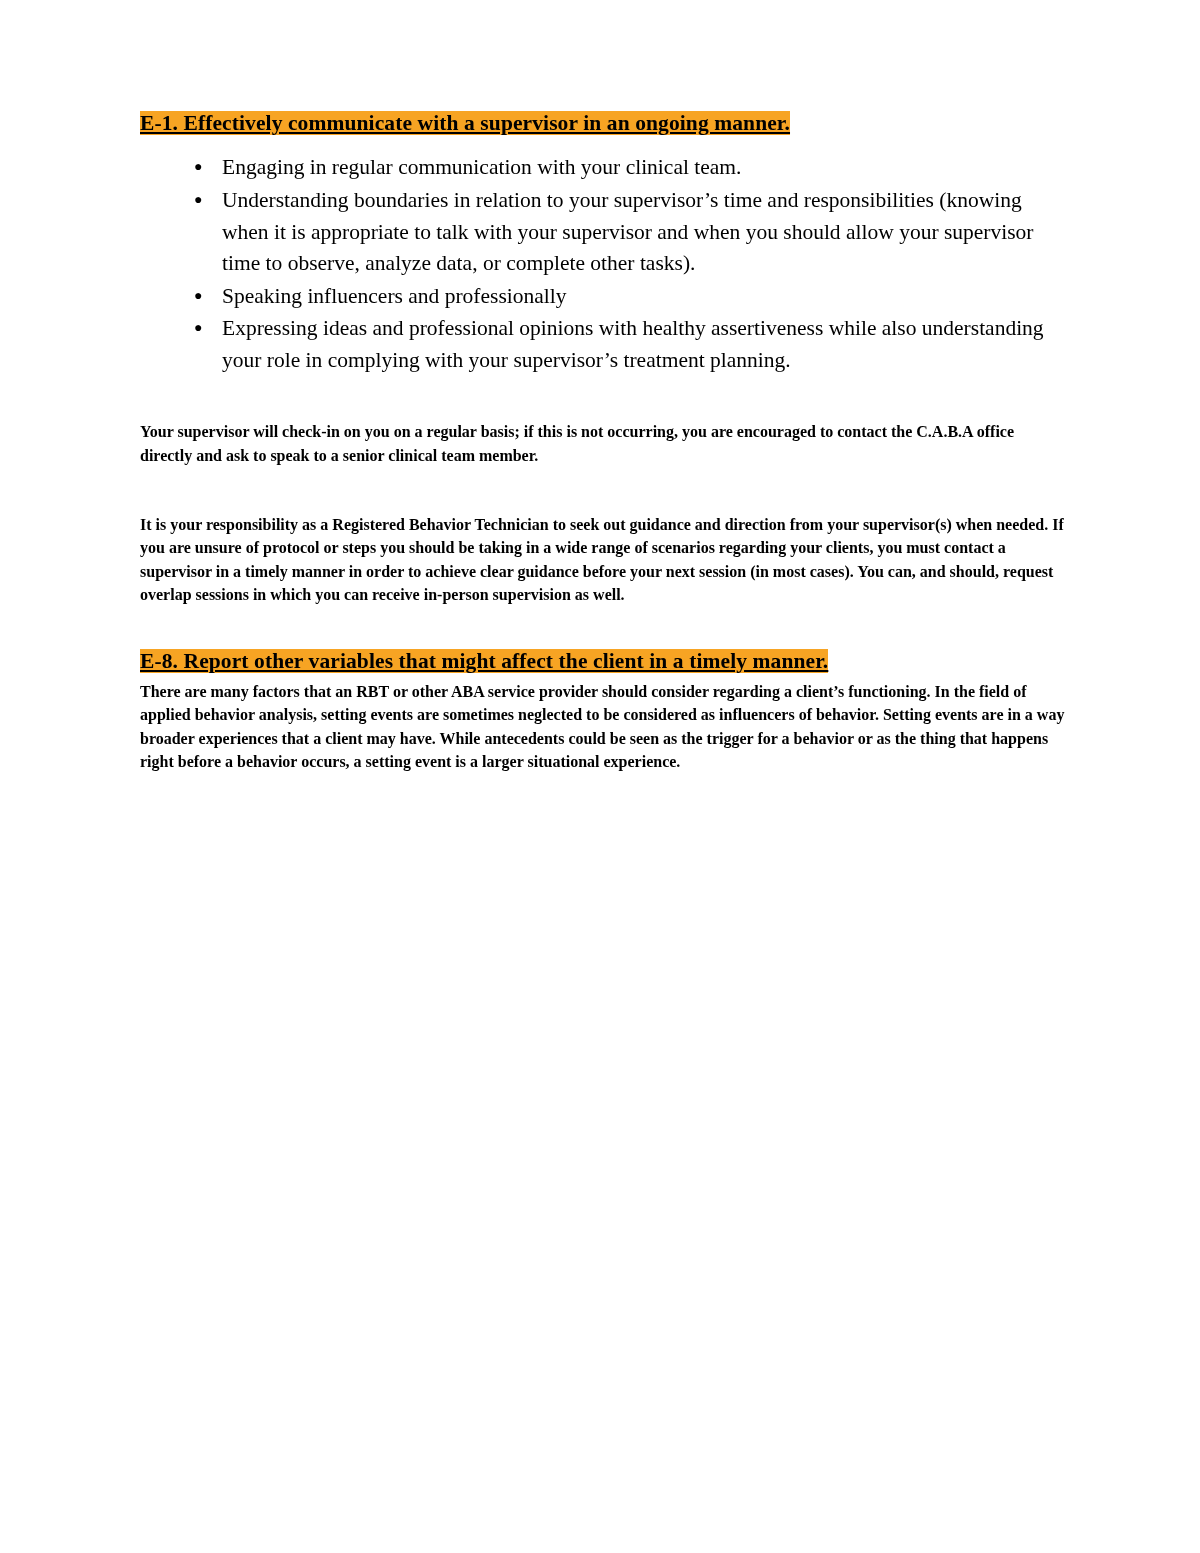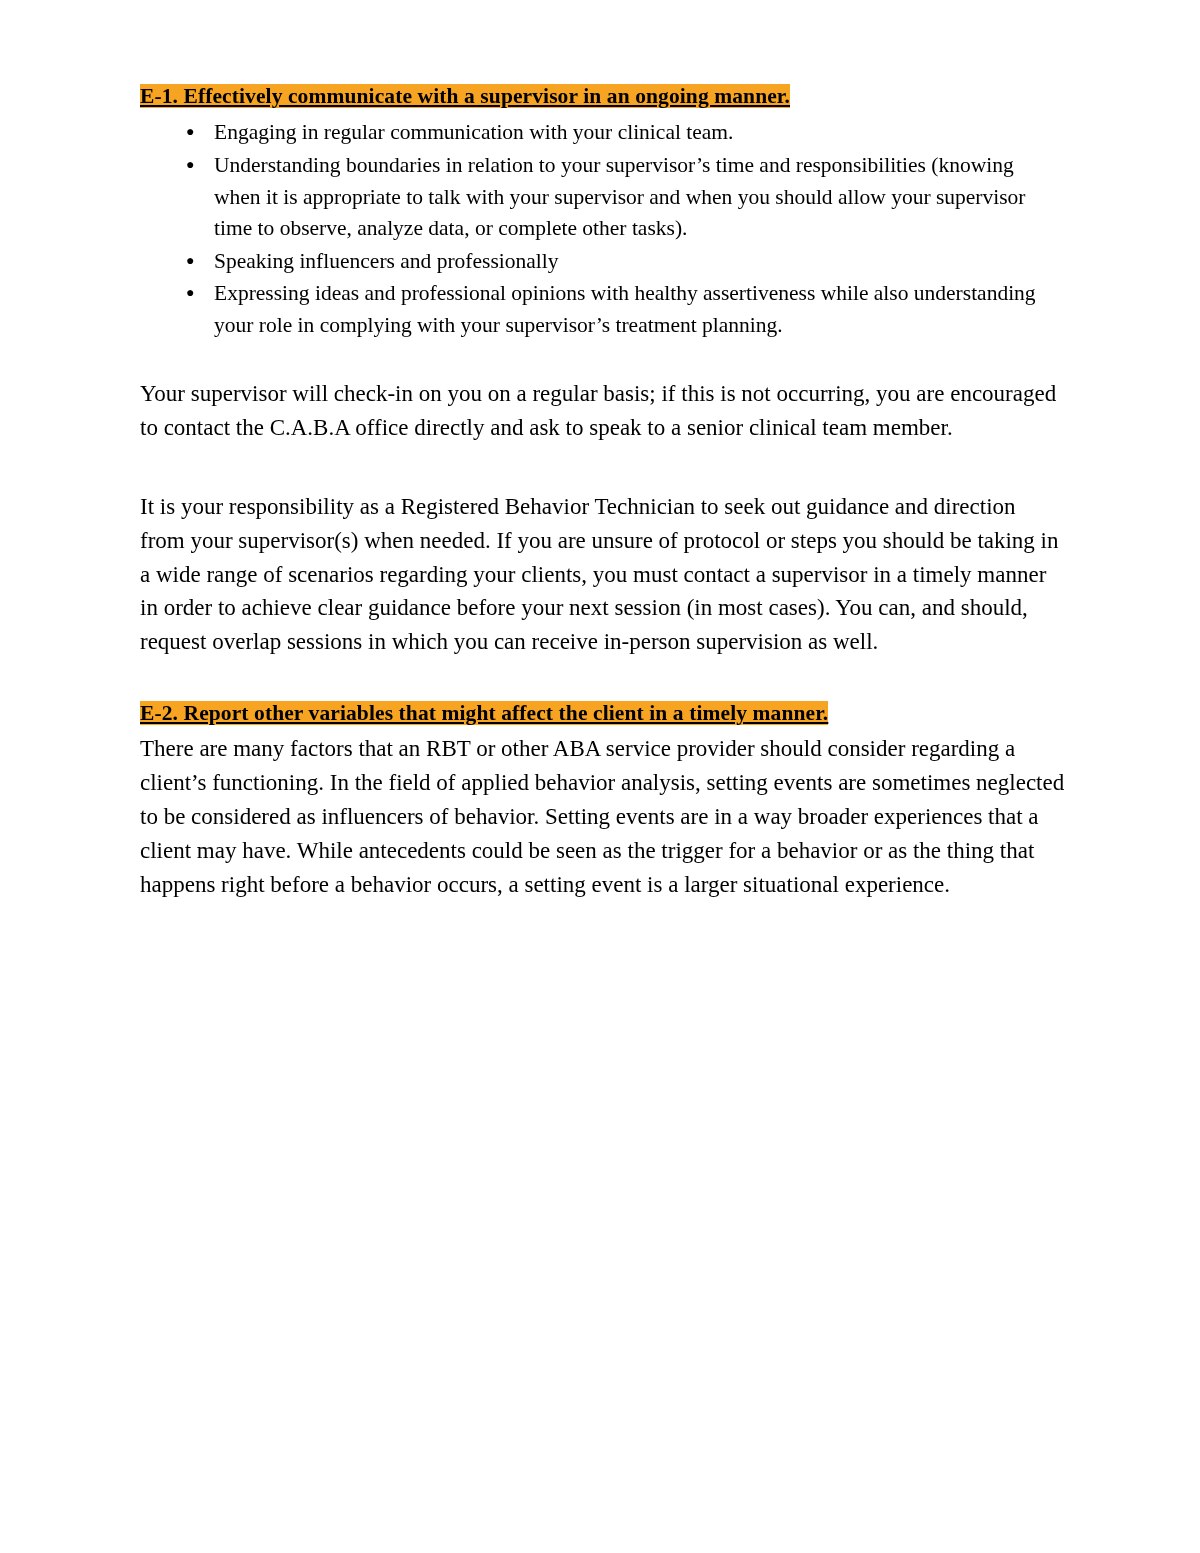--- a/index.html
+++ b/index.html
@@ -11,62 +11,63 @@
     width: 1200px;
     min-height: 1553px;
     font-family: "Liberation Serif", serif;
     color: #000000;
   }
   .page {
     position: relative;
     width: 1200px;
     min-height: 1553px;
     box-sizing: border-box;
-    padding: 80px 135px 60px 140px;
+    padding: 107px 135px 60px 140px;
     background: #ffffff;
   }
   .section {
     margin: 0 0 0 0;
   }
   .heading {
     font-size: 21.5px;
     font-weight: bold;
     text-decoration: underline;
     background: #f7a423;
     display: inline;
     line-height: 1.55;
     letter-spacing: 0.1px;
   }
   .heading-line {
     margin: 0 0 2px 0;
   }
   ul.bullets {
     list-style: none;
-    margin: 4px;
+    margin: 12px;
     padding: 0;
   }
   ul.bullets li {
     position: relative;
     padding-left: 70px;
     font-size: 21.5px;
     line-height: 1.47;
     margin: 0 0 1px 0;
   }
   ul.bullets li::before {
     content: "\25CF";
     position: absolute;
     left: 42px;
     top: -1px;
     font-size: 14px;
     line-height: 2.3;
   }
   p.para {
-    font-size: 23px;
+    font-size: 16px;
     line-height: 1.47;
     margin: 0;
+    font-weight: bold;
   }
   .gap-lg { height: 32px; }
   .gap-sm { height: 13px; }
   .gap-xs { height: 6px; }
 </style>
 </head>
 <body>
 
 <div class="page">
 
@@ -89,19 +90,19 @@
 
   <div class="section">
     <p class="para">It is your responsibility as a Registered Behavior Technician to seek out guidance and direction from your supervisor(s) when needed. If you are unsure of protocol or steps you should be taking in a wide range of scenarios regarding your clients, you must contact a supervisor in a timely manner in order to achieve clear guidance before your next session (in most cases). You can, and should, request overlap sessions in which you can receive in-person supervision as well.</p>
   </div>
 
   <div class="gap-lg"></div>
   <div class="gap-xs"></div>
 
   <div class="section">
     <div class="heading-line">
-      <span class="heading">E-2. Report other variables that might affect the client in a timely manner.</span>
+      <span class="heading">E-8. Report other variables that might affect the client in a timely manner.</span>
     </div>
     <p class="para">There are many factors that an RBT or other ABA service provider should consider regarding a client’s functioning. In the field of applied behavior analysis, setting events are sometimes neglected to be considered as influencers of behavior. Setting events are in a way broader experiences that a client may have. While antecedents could be seen as the trigger for a behavior or as the thing that happens right before a behavior occurs, a setting event is a larger situational experience.</p>
     <div class="gap-lg"></div>
   </div>
 
 </div>
 
 </body></html>

